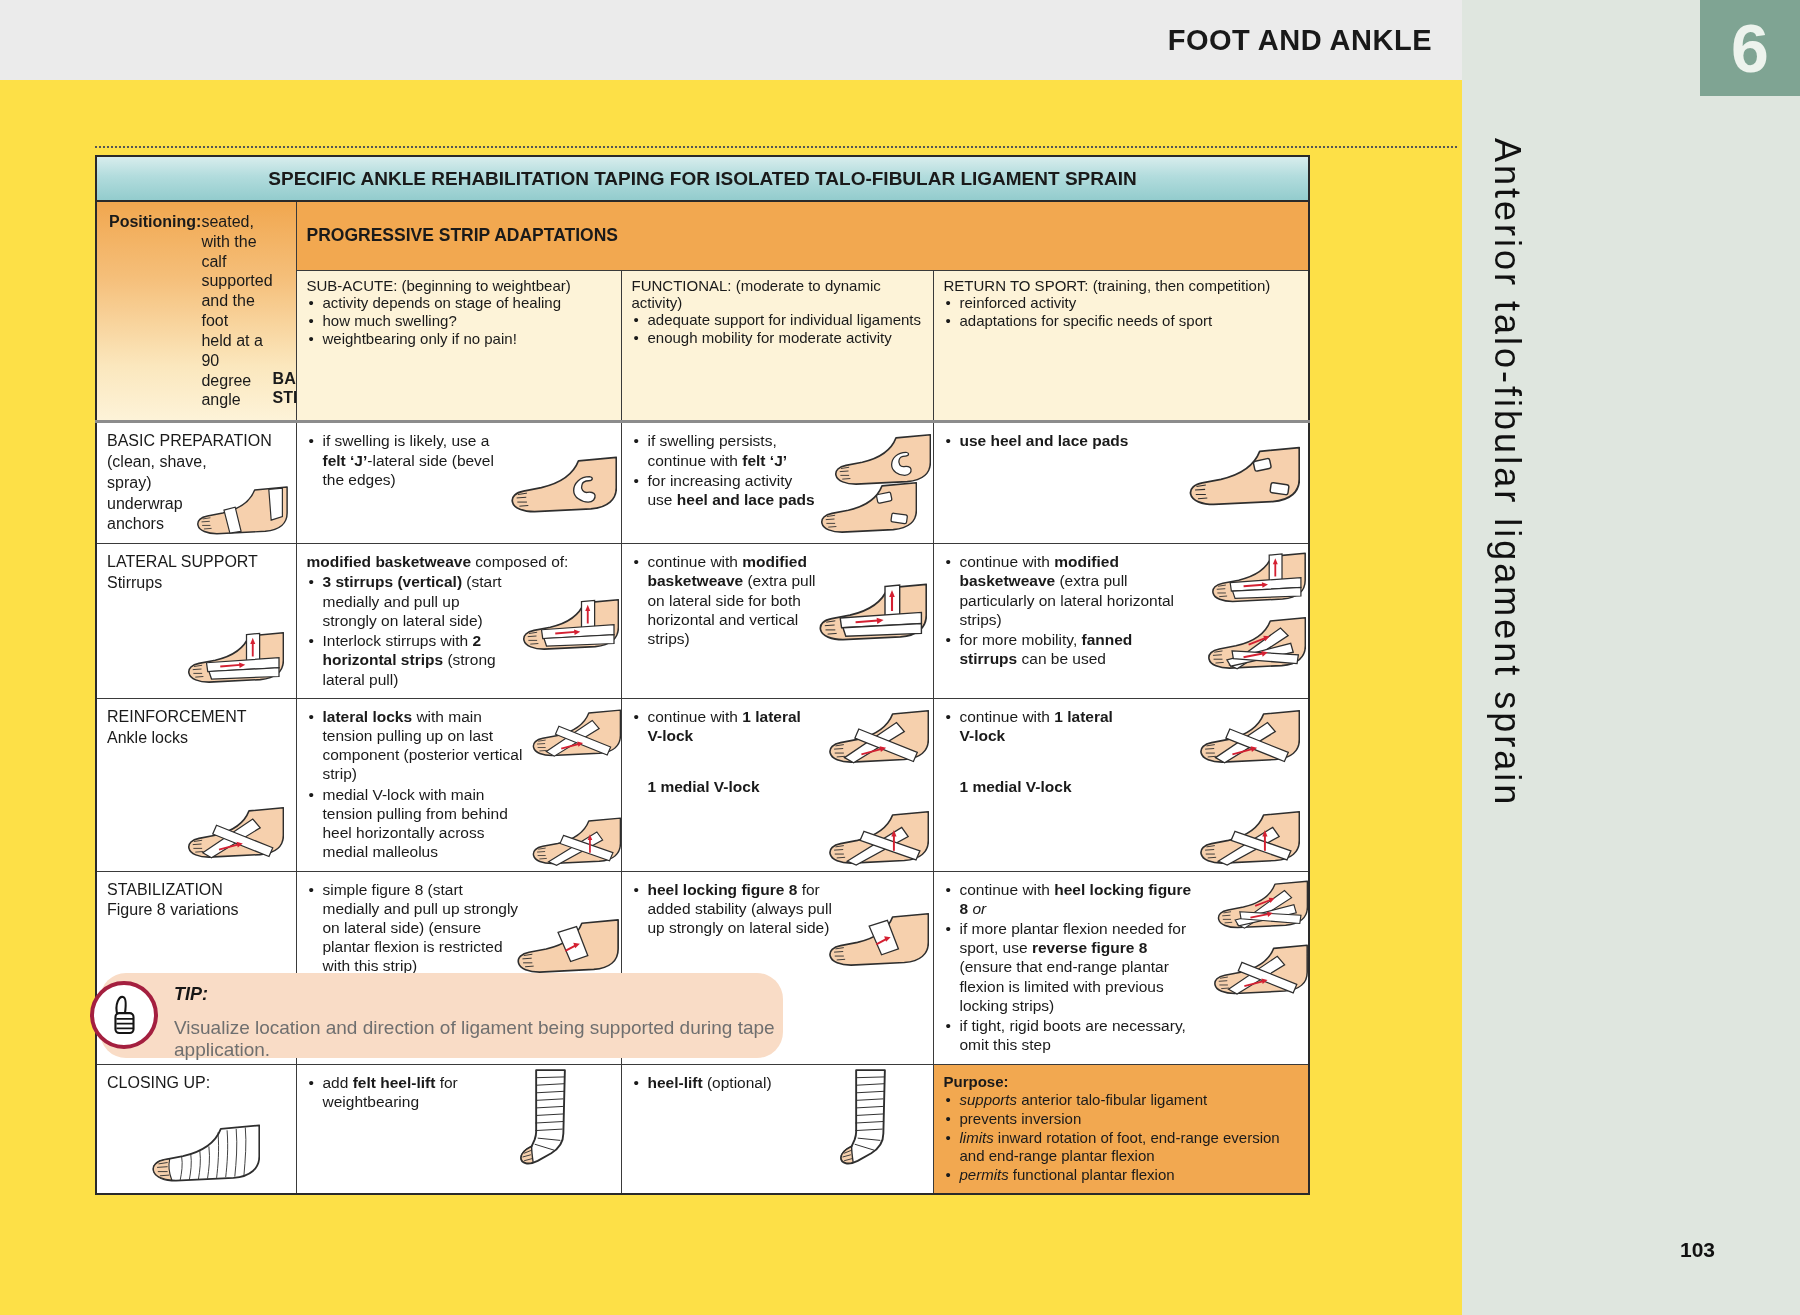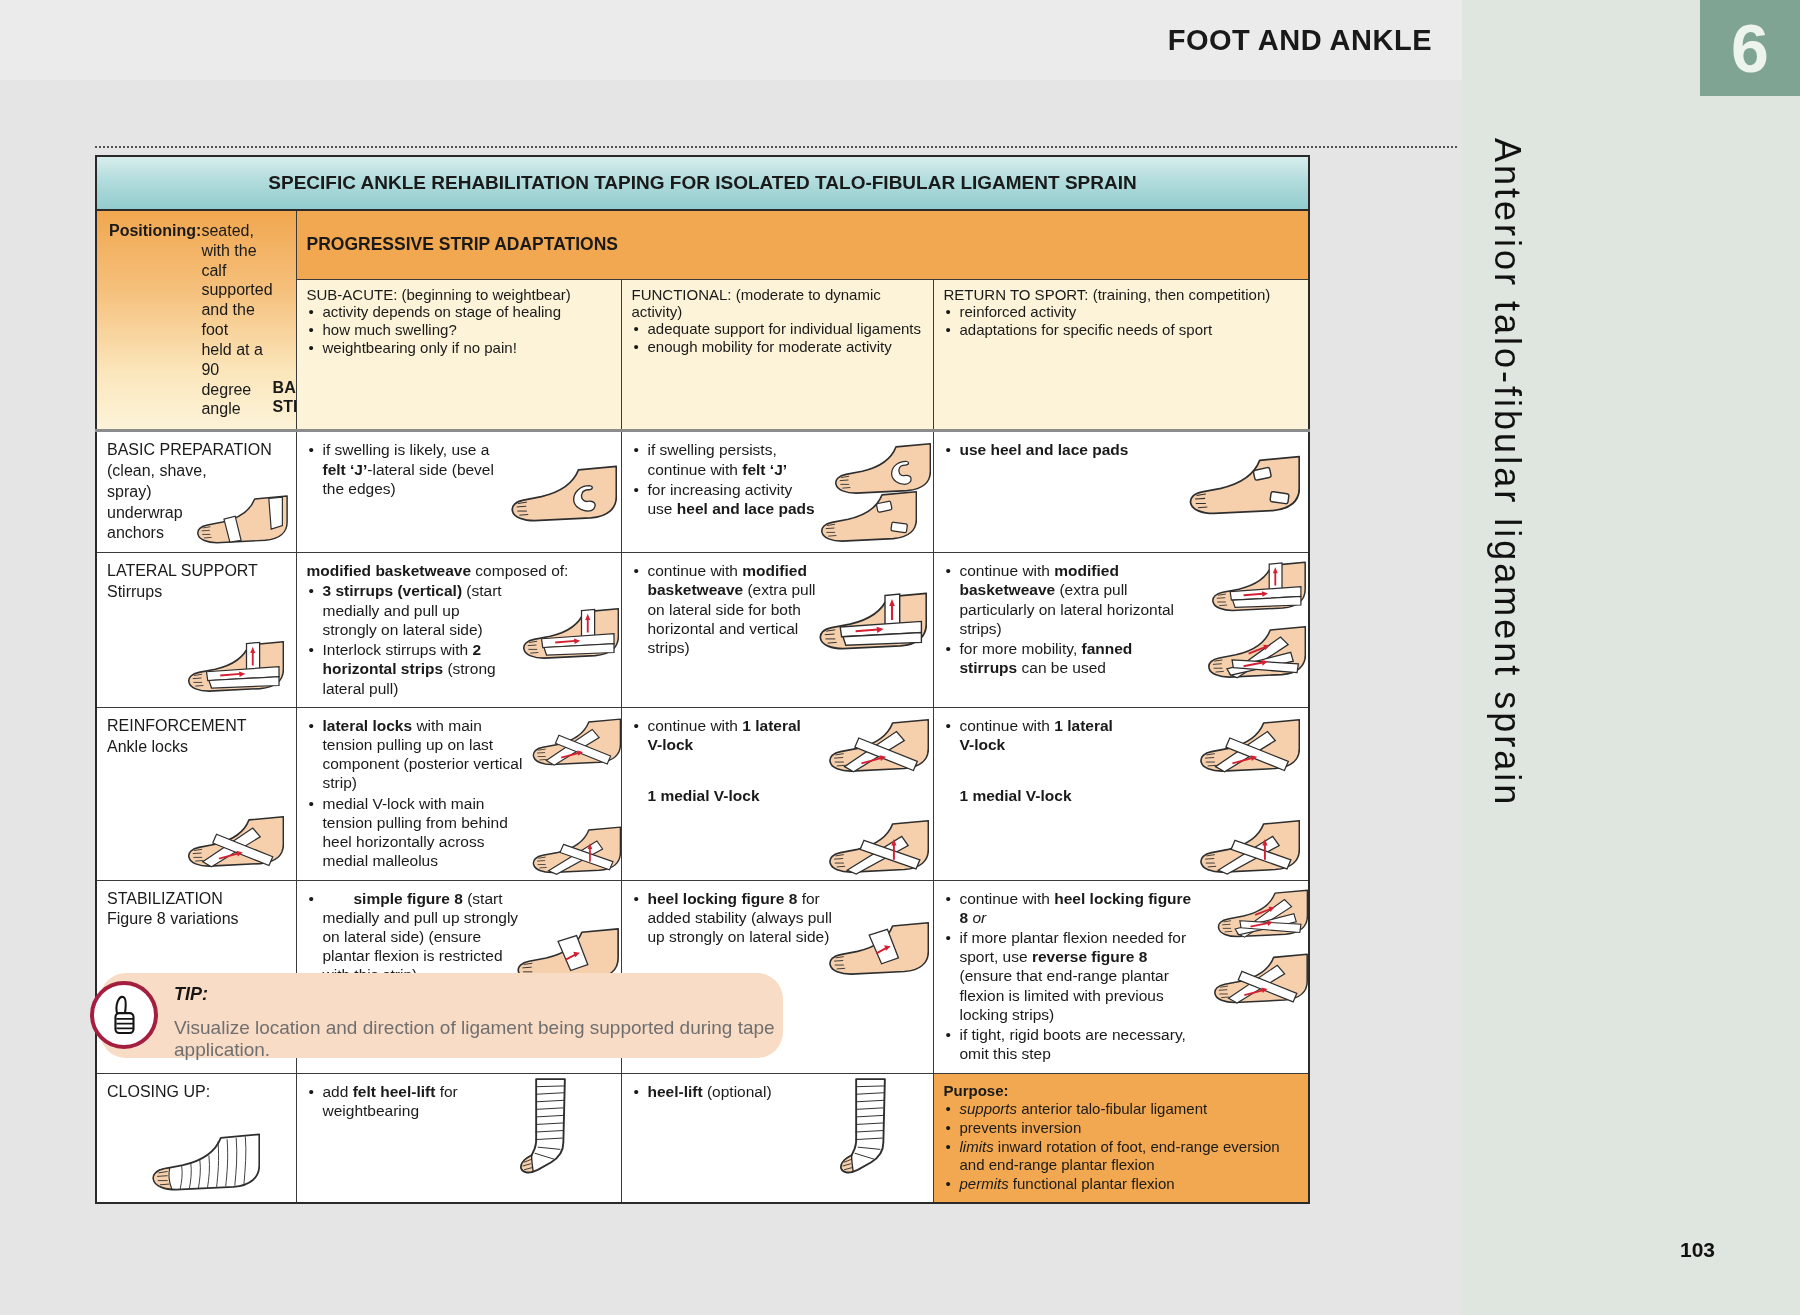--- a/index.html
+++ b/index.html
@@ -1,19 +1,19 @@
 <!DOCTYPE html>
 <html><head>
 <meta charset="utf-8">
 <style>
   * { margin:0; padding:0; box-sizing:border-box; }
   html,body { background:#fff; }
   .page {
     position:relative; width:1800px; height:1315px; overflow:hidden;
-    font-family:"Liberation Sans", sans-serif; color:#1a1a1a; background:#e5e5e5;
+    font-family:"Liberation Sans", sans-serif; color:#1a1a1a; background:#fde047;
   }
   .top-band { position:absolute; left:0; top:0; width:1462px; height:80px; background:#ebebeb; }
   .header-title {
     position:absolute; left:0; top:0; width:1448px; height:80px;
     display:flex; align-items:center; justify-content:flex-end; padding-right:16px;
     font-size:29px; font-weight:600; letter-spacing:0.5px; color:#191919;
   }
   .sidebar { position:absolute; left:1462px; top:0; width:338px; height:1315px; background:#dfe6df; }
   .chapter-tab {
     position:absolute; left:1700px; top:0; width:100px; height:96px; background:#7fa493;
@@ -23,21 +23,21 @@
   .sidebar-title {
     position:absolute; left:1486px; top:138px; height:1100px;
     writing-mode:vertical-rl; font-size:36px; letter-spacing:3px; color:#111;
   }
   .page-number { position:absolute; left:1680px; top:1238px; font-size:21px; font-weight:bold; color:#111; }
   .dotted-rule { position:absolute; left:95px; top:146px; width:1362px; border-top:2px dotted #555; }
 
   table.taping { position:absolute; left:95px; top:155px; width:1213px; border-collapse:collapse; table-layout:fixed; border:2px solid #2a2a2a; }
   td { border:1px solid #3a3a3a; vertical-align:top; position:relative; background:#fff; padding:8px 10px; font-size:15.5px; line-height:1.24; overflow:hidden; }
   td.title-cell {
-    height:54px; text-align:center; vertical-align:middle; font-weight:bold; font-size:19px;
+    height:45px; text-align:center; vertical-align:middle; font-weight:bold; font-size:19px;
     background:linear-gradient(180deg,#d8eded 0%,#b2dcdd 45%,#93cccd 100%);
     border-bottom:2px solid #2a2a2a;
   }
   td.progressive-cell { height:37px; text-align:left; vertical-align:middle; font-weight:bold; font-size:17.5px; background:#f2a850; }
   td.positioning-cell { background:linear-gradient(180deg,#f1a74f 0%,#f5bf7a 35%,#fbe7bd 75%,#fdf3d8 100%); font-size:16px; padding:10px 12px; }
   td.phase-cell { height:74px; background:#fdf3d8; border-bottom:3px solid #8c8c8c; font-size:15px; line-height:1.14; padding:6px 10px; }
   td.positioning-cell { border-bottom:3px solid #8c8c8c; }
   td.label-cell { font-size:16px; line-height:1.3; }
   td.purpose-cell { background:#f2a850; font-size:15px; line-height:1.2; }
   .prewrap { white-space:pre-line; }
@@ -328,21 +328,21 @@
     <tr style="height:140px">
       <td class="label-cell">
         <div class="prewrap">STABILIZATION
 Figure 8 variations</div>
         <svg class="ill" style="right:14px;bottom:10px;width:100px;height:63px" viewBox="0 0 160 100">
               <use href="#footFig8"></use>
             </svg>
       </td>
       <td>
         <ul class="blist" style="max-width:212px">
-          <li><span style="font-weight: bold; margin-left: 31px;">simple figure 8</span><span> (start medially and pull up strongly on lateral side) (ensure plantar flexion is restricted with this strip)</span></li>
+          <li><span style="font-weight: normal;">simple figure 8</span><span> (start medially and pull up strongly on lateral side) (ensure plantar flexion is restricted with this strip)</span></li>
         </ul>
         <svg class="ill" style="right:2px;top:40px;width:106px;height:66px" viewBox="0 0 160 100">
               <use href="#footFig8"></use>
             </svg>
       </td>
       <td>
         <ul class="blist" style="max-width:205px">
           <li><span style="font-weight: bold;">heel locking figure 8</span><span> for added stability (always pull up strongly on lateral side)</span></li>
         </ul>
         <svg class="ill" style="right:4px;top:34px;width:104px;height:65px" viewBox="0 0 160 100">

